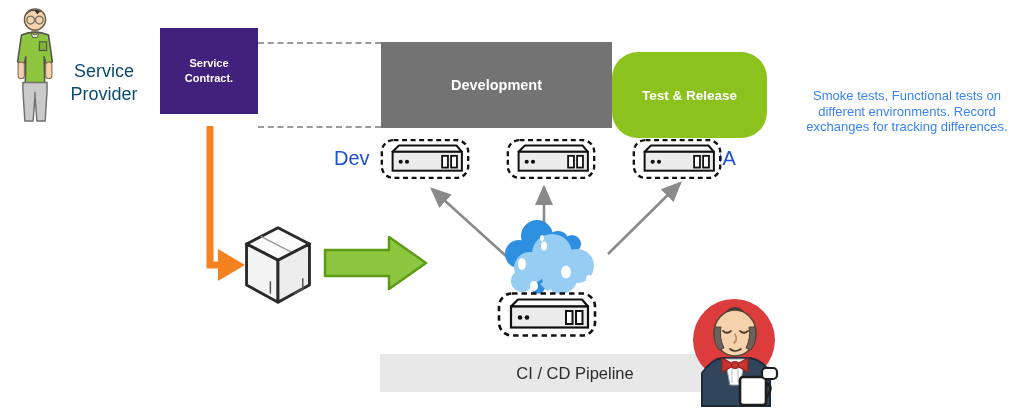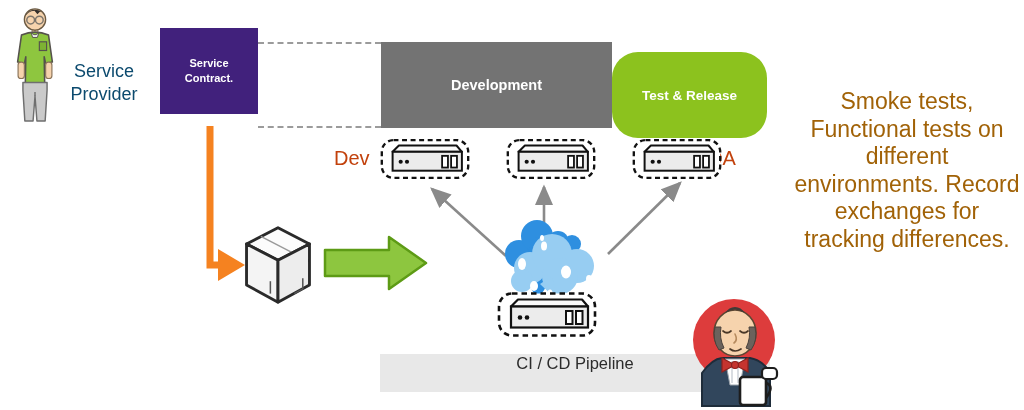--- a/index.html
+++ b/index.html
@@ -10,28 +10,28 @@
   .abs{position:absolute;}
   
   .stage{display:flex;align-items:center;justify-content:center;text-align:center;
          color:#ffffff;font-weight:bold;box-sizing:border-box;}
   .stage-contract{left:160px;top:28px;width:98px;height:86px;background:#41217C;font-size:11px;line-height:1.35;padding:0 14px;}
   .stage-gap{left:258px;top:42px;width:123px;height:86px;background:#ffffff;
              border-top:2px dashed #9b9b9b;border-bottom:2px dashed #9b9b9b;box-sizing:border-box;}
   .stage-dev{left:381px;top:42px;width:231px;height:86px;background:#737373;font-size:14.5px;}
   .stage-test{left:612px;top:52px;width:155px;height:86px;background:#8CC21E;font-size:13.5px;border-radius:26px;}
   
-  .env-label{font-size:20px;color:#c2410c;}
+  .env-label{font-size:20px;color:#1d4ed8;}
   .actor-label{left:56px;top:60px;width:96px;text-align:center;font-size:18px;line-height:1.3;color:#0c4a6e;}
-  .note{text-align:center;font-size:23px;line-height:1.2;color:#a16207;}
+  .note{text-align:center;font-size:13px;line-height:1.2;color:#3b82f6;}
   .note-testing{left:793px;top:88px;width:228px;}
   .note-validation{left:797px;top:288px;width:222px;}
   
   .pipeline-bar{left:380px;top:354px;width:390px;height:38px;background:#E8E8E8;
-                display:flex;align-items:flex-start;justify-content:center;font-size:16.5px;color:#2b2b2b;z-index:1;}
+                display:flex;align-items:center;justify-content:center;font-size:16.5px;color:#2b2b2b;z-index:1;}
   .z2{z-index:2;}
   .z0{z-index:0;}
 </style>
 </head>
 <body>
 
 <div id="canvas">
 
   <svg class="abs" style="left:6px;top:4px" width="58" height="122" viewBox="0 0 60 124">
     <rect x="27" y="23" width="6" height="7" fill="#f6d3ad" stroke="#8a7358" stroke-width="1"></rect>

